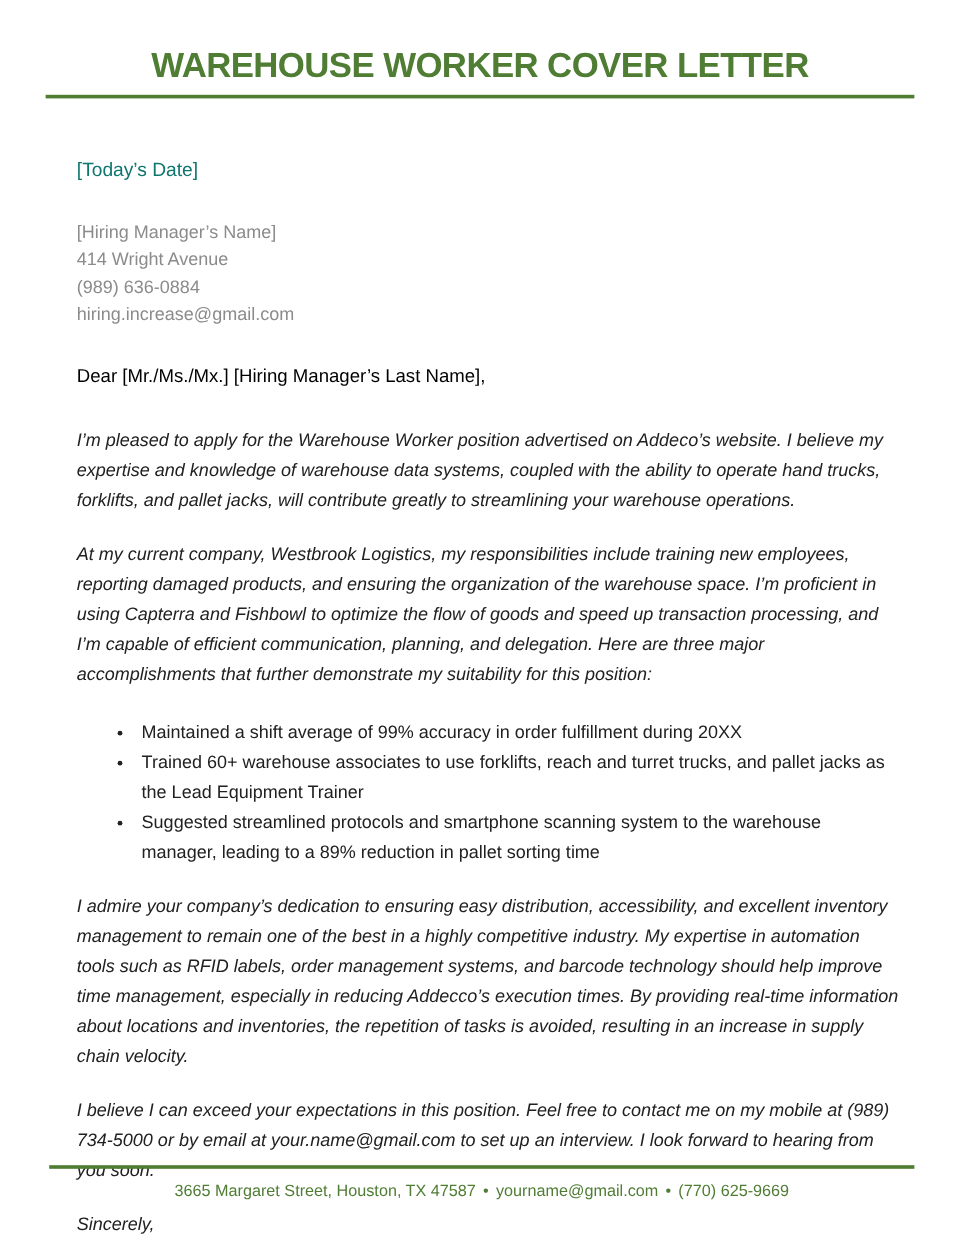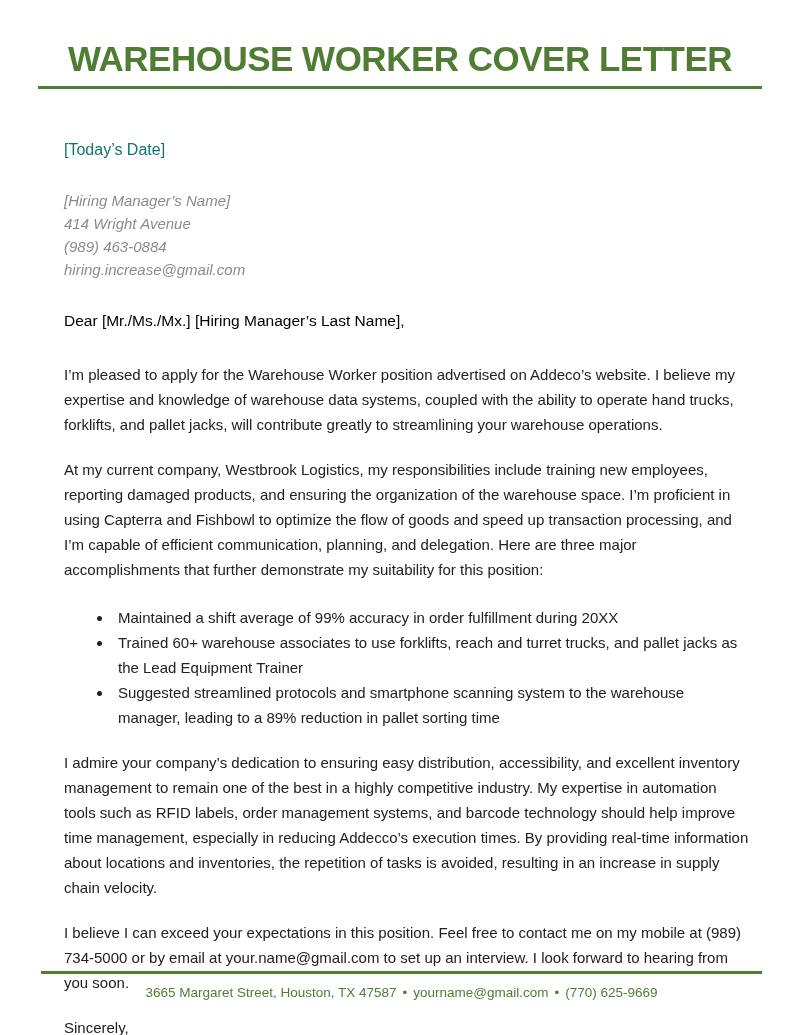--- a/index.html
+++ b/index.html
@@ -12,21 +12,21 @@
     width: 800px;
     height: 1035px;
     background: #ffffff;
     font-family: "Liberation Sans", "DejaVu Sans", sans-serif;
     color: #212121;
     overflow: hidden;
   }
   .doc-title {
     margin: 40px 38px 0 38px;
     text-align: center;
-    font-size: 35px;
+    font-size: 29px;
     font-weight: bold;
     letter-spacing: -0.5px;
     color: #4f7d34;
     line-height: 1.1;
   }
   .rule {
     height: 3px;
     background: #4f7d34;
     margin: 7px 38px 0 38px;
     border: none;
@@ -39,29 +39,29 @@
   .date-line {
     margin-top: 48px;
     font-size: 16px;
     color: #0f766e;
   }
   .recipient {
     margin-top: 27px;
     color: #8b8b8b;
     font-size: 15px;
     line-height: 23px;
-    font-style: italic;
   }
   .salutation {
     margin-top: 27px;
     font-size: 15.5px;
     color: #000000;
   }
   .content p.para {
     margin: 20px 0 0 0;
+    font-style: italic;
   }
   .para-first {
     margin-top: 29px !important;
   }
   ul.accomplishments {
     margin: 23px 0 0 0;
     padding: 0 0 0 49px;
   }
   ul.accomplishments li {
     margin: 0;
@@ -95,21 +95,21 @@
   <h1 class="doc-title">WAREHOUSE WORKER COVER LETTER</h1>
   <div class="rule"></div>
 
   <div class="content">
 
     <div class="date-line">[Today’s Date]</div>
 
     <div class="recipient">
       <div>[Hiring Manager’s Name]</div>
       <div>414 Wright Avenue</div>
-      <div>(989) 463-0884</div>
+      <div>(989) 636-0884</div>
       <div>hiring.increase@gmail.com</div>
     </div>
 
     <div class="salutation">Dear [Mr./Ms./Mx.] [Hiring Manager’s Last Name],</div>
 
     <p class="para para-first">I’m pleased to apply for the Warehouse Worker position advertised on Addeco’s website. I believe my expertise and knowledge of warehouse data systems, coupled with the ability to operate hand trucks, forklifts, and pallet jacks, will contribute greatly to streamlining your warehouse operations.</p>
 
     <p class="para">At my current company, Westbrook Logistics, my responsibilities include training new employees, reporting damaged products, and ensuring the organization of the warehouse space. I’m proficient in using Capterra and Fishbowl to optimize the flow of goods and speed up transaction processing, and I’m capable of efficient communication, planning, and delegation. Here are three major accomplishments that further demonstrate my suitability for this position:</p>
 
     <ul class="accomplishments">

